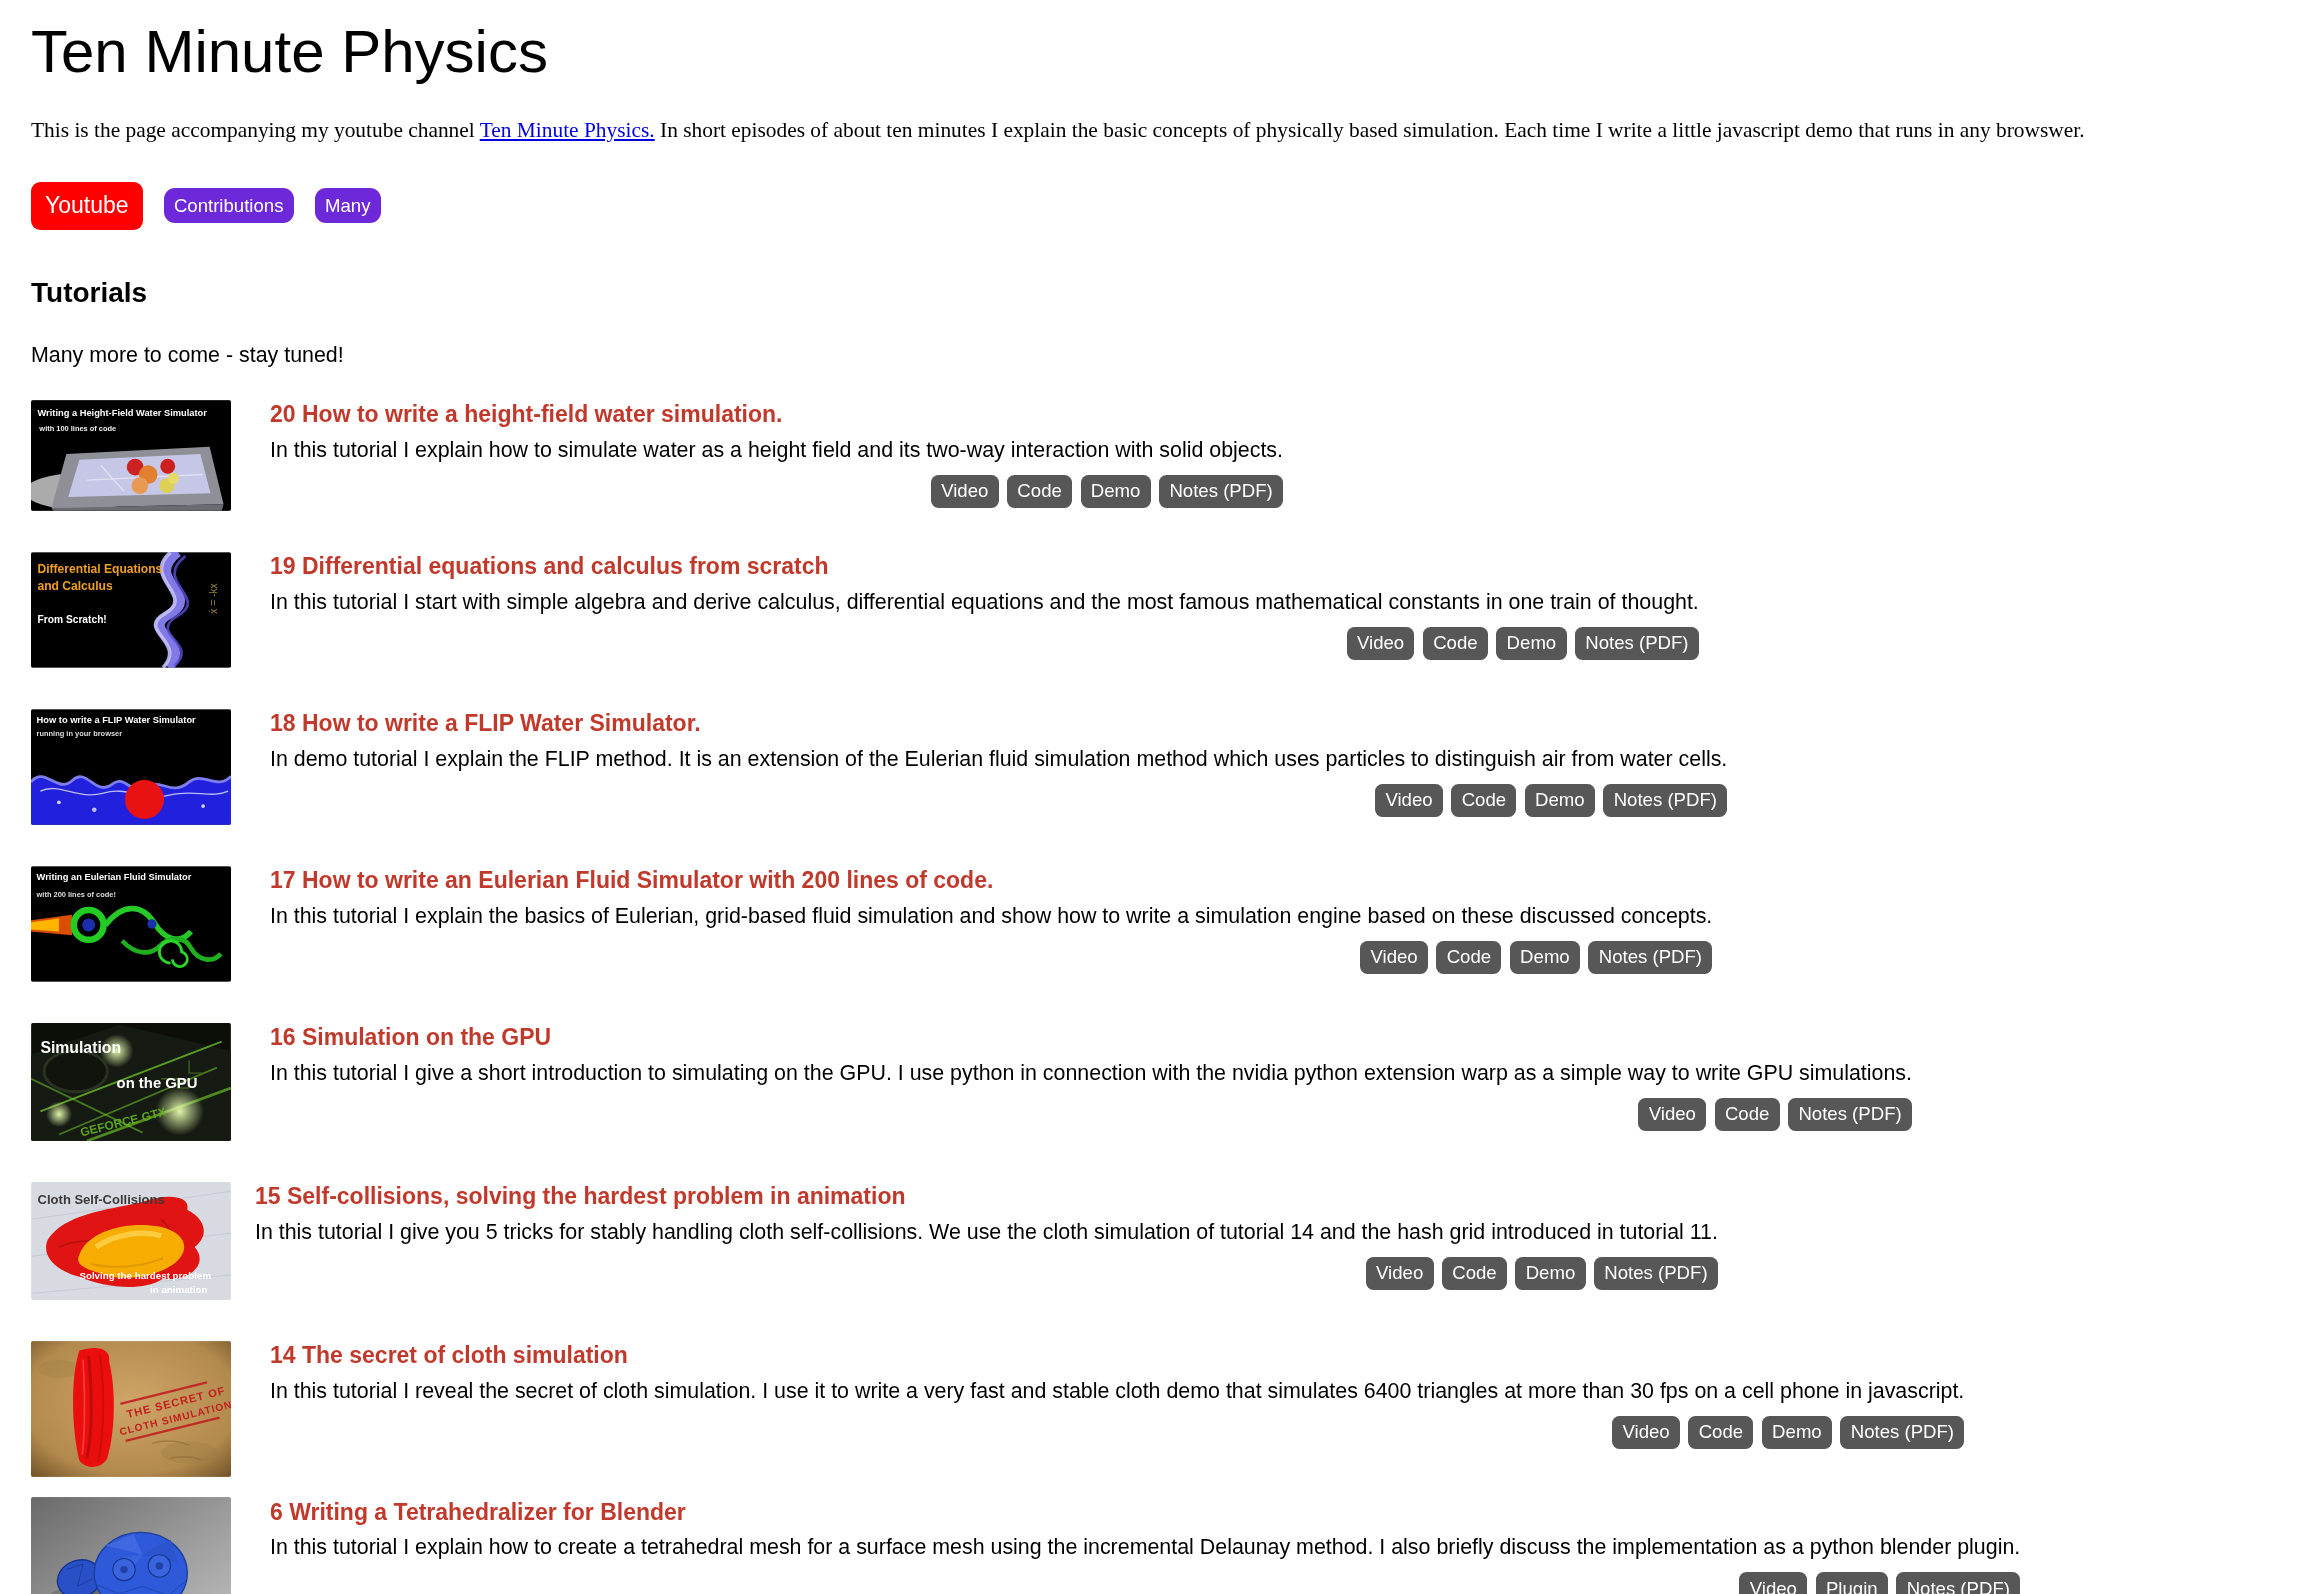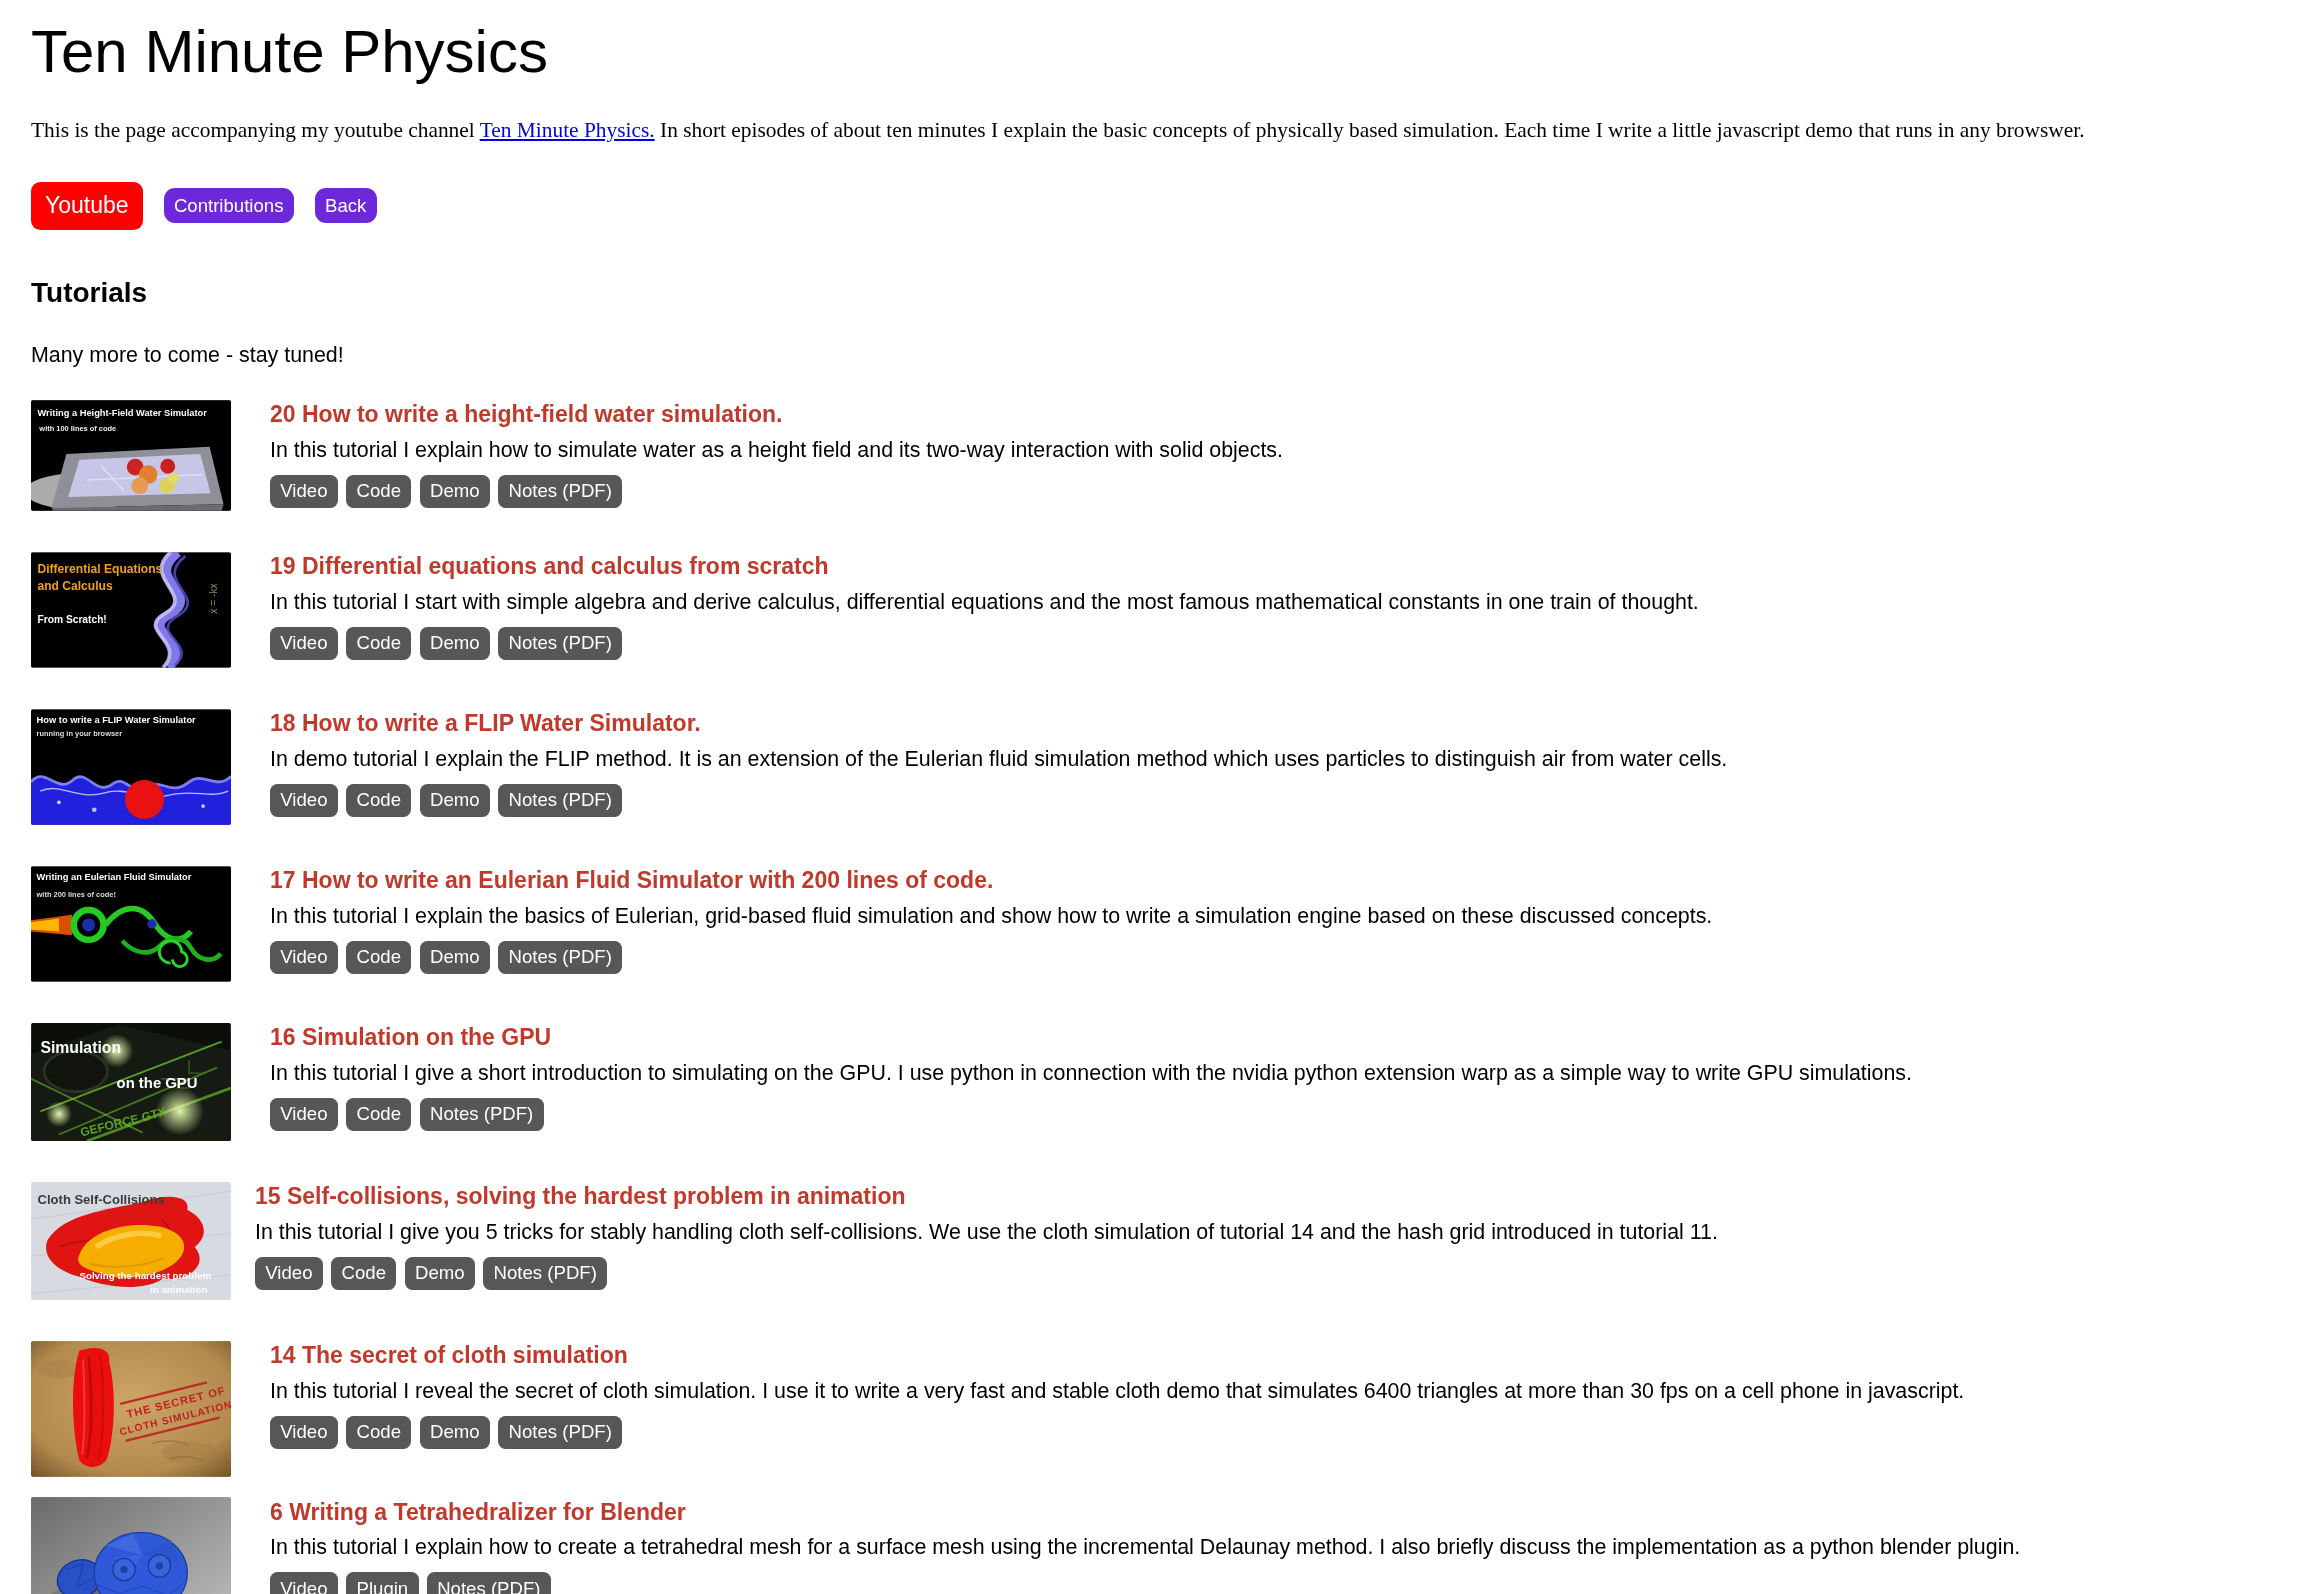--- a/index.html
+++ b/index.html
@@ -24,38 +24,38 @@
   .note{font-size:21.4px;margin:34px 0 0;}
   #tutorial-list{margin-top:32px;}
   .tutorial{display:flex;gap:39px;margin-bottom:41px;}
   .tutorial.gap-sm{margin-bottom:20.5px;}
   .tutorial.gap-md{gap:24px;}
   .tutorial:last-child{margin-bottom:0;}
   .thumb{flex:0 0 auto;display:block;border-radius:1.9px;}
   .t-body{padding-top:0;}
   .t-title{color:#c0392b;font-size:23px;font-weight:bold;margin:1.9px 0 9.3px;}
   .t-desc{font-size:21.4px;margin:0 0 12px;white-space:nowrap;}
-  .t-buttons{display:flex;gap:8.4px;}
+  .t-buttons{display:flex;gap:8.4px;justify-content:flex-end;}
   .btn{
     background:#575757;color:#fff;font-size:18.6px;padding:5.6px 10.3px;
     border-radius:7.5px;cursor:pointer;display:inline-block;text-decoration:none;
   }
   svg text{font-family:"Liberation Sans",sans-serif;}
 </style>
 </head>
 <body>
 
 <h1>Ten Minute Physics</h1>
 
 <p class="intro"><span>This is the page accompanying my youtube channel </span><a>Ten Minute Physics.</a><span> In short episodes of about ten minutes I explain the basic concepts of physically based simulation. Each time I write a little javascript demo that runs in any browswer.</span></p>
 
 <div class="nav">
   <span class="btn-youtube">Youtube</span>
   <span class="btn-nav">Contributions</span>
-  <span class="btn-nav">Back</span>
+  <span class="btn-nav">Many</span>
 </div>
 
 <h3 class="tutorials-h">Tutorials</h3>
 <p class="note">Many more to come - stay tuned!</p>
 
 <div id="tutorial-list">
 
   <div class="tutorial">
     <svg class="thumb" width="200" height="111" viewBox="0 0 215 119">
       <rect width="215" height="119" fill="#000"></rect>

